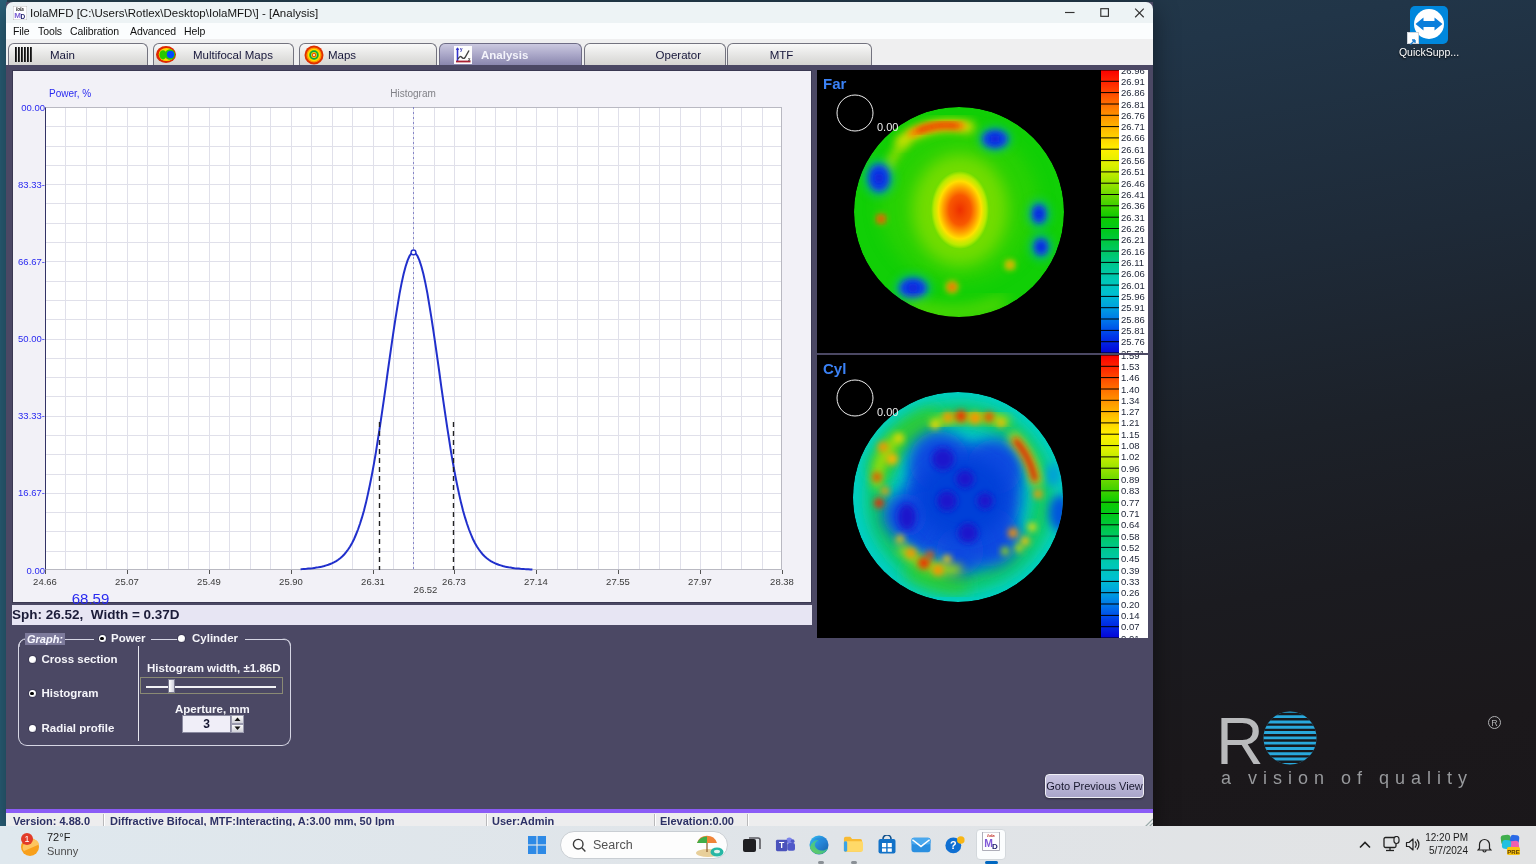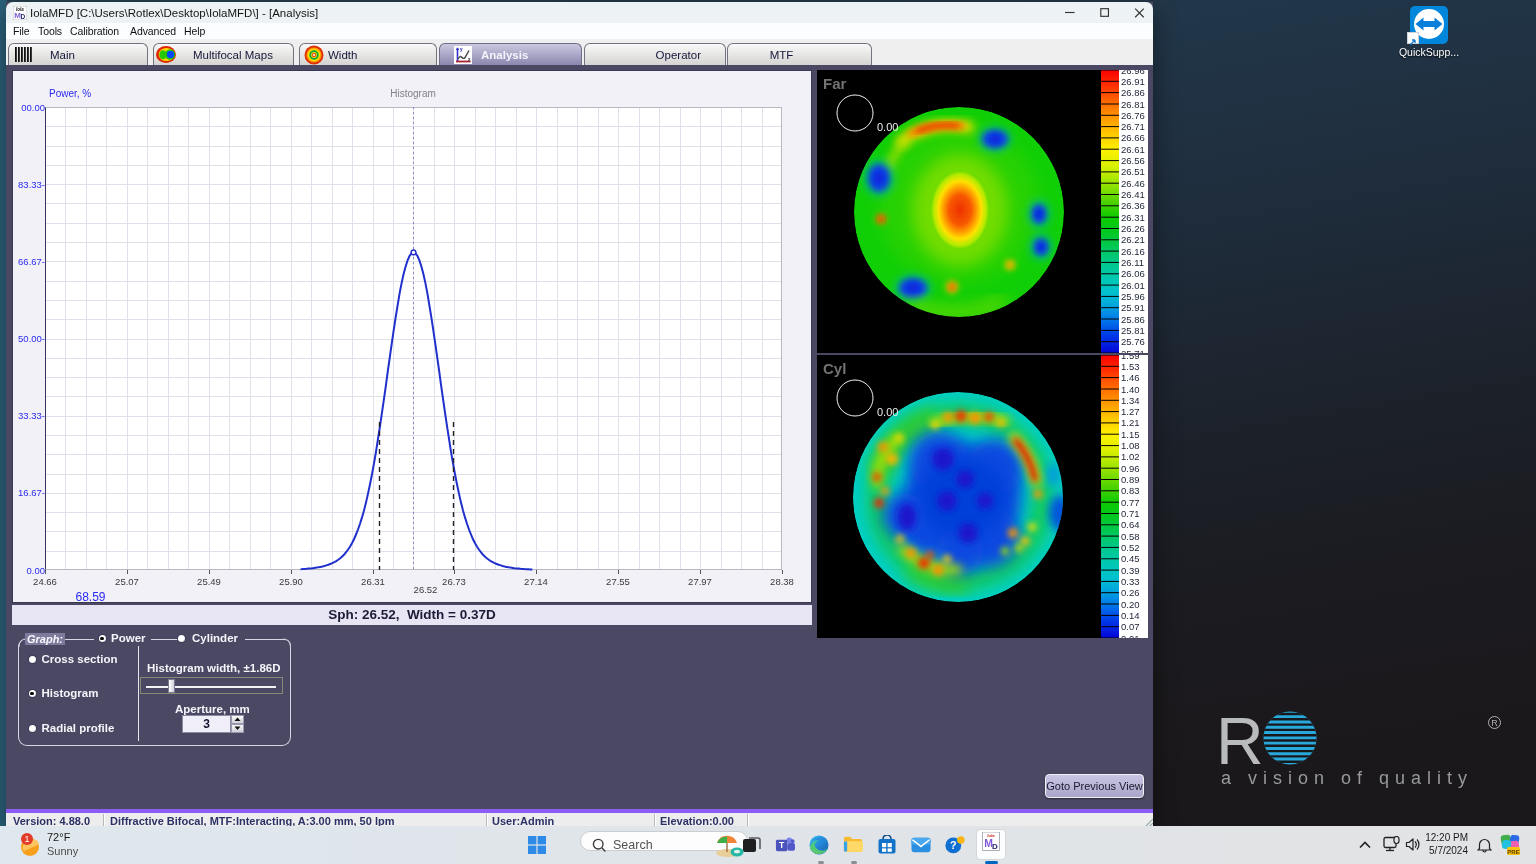--- a/index.html
+++ b/index.html
@@ -30,34 +30,34 @@
 #chartpanel { position:absolute; left:6px; top:5px; width:800px; height:533px; background:#f2f1f7;
   background-image:radial-gradient(#e7e6ee 0.6px, transparent 0.7px); background-size:4px 4px;
   border:1px solid #3a3852; }
 #plot { position:absolute; left:32px; top:36px; width:737px; height:463px; background:#fff;
   border:1px solid #b9b9c2; border-left:1px solid #333366; }
 .ylab { position:absolute; right:766px; width:40px; text-align:right; font-size:9.5px; color:#2a2af0; }
 .xlab { position:absolute; top:505px; width:40px; text-align:center; font-size:9.5px; color:#3a3a3a; }
 
 
 #sph { position:absolute; left:6px; top:540px; width:800px; height:20px; background:#e7e5f3;
-  text-align:center; font-size:13.5px; font-weight:bold; color:#1b1b38; line-height:20px; }
+  text-align:left; font-size:13.5px; font-weight:bold; color:#1b1b38; line-height:20px; }
 
 
 #grp { position:absolute; left:12px; top:573px; width:273px; height:108px;
   border:1px solid #d6d6e4; border-radius:9px; border-top:none; }
 .wlab { position:absolute; color:#f5f5fa; font-weight:bold; font-size:11.5px; white-space:nowrap; }
 .radio { position:absolute; width:7px; height:7px; border-radius:50%; background:radial-gradient(circle at 35% 30%, #ffffff 55%, #b9b9c5); box-shadow:0 0 0 1px #3d3b55; }
 .radio.sel::after { content:""; position:absolute; left:1.7px; top:1.7px; width:3.6px; height:3.6px; border-radius:50%; background:#000; }
 
 
 .mappanel { position:absolute; left:811px; width:331px; height:283px; background:#000; }
 .cbar-labels { position:absolute; left:302px; top:0; width:29px; height:283px; background:#fff; overflow:hidden; }
 .cblab { position:absolute; left:2px; font-size:9.5px; color:#1c2335; width:28px; }
-.maptitle { position:absolute; left:6px; top:5px; color:#737373; font-weight:bold; font-size:15px; }
+.maptitle { position:absolute; left:6px; top:5px; color:#3b82f6; font-weight:bold; font-size:15px; }
 .zerolab { position:absolute; left:60px; top:51px; color:#eee; font-size:11px; }
 
 #gotobtn { position:absolute; left:1039px; top:709px; width:99px; height:24px;
   background:linear-gradient(#c9c5e2,#a9a5c9); border:1px solid #efeff5; border-radius:4px;
   box-shadow:0 1px 2px rgba(0,0,0,.4); font-size:11px; color:#19192e; text-align:center; line-height:22px; }
 
 #statusbar { position:absolute; left:0; top:807px; width:100%; height:17px; background:#ededee;
   border-top:4px solid #8b5cf6; font-size:11px; font-weight:bold; color:#2c3166; }
 .sbsep { position:absolute; top:1px; width:1px; height:15px; background:#b9b9bb; box-shadow:1px 0 0 #fff; }
 
@@ -124,21 +124,21 @@
     </div>
     <div class="tab" style="left:293px; width:138px; padding-left:4px; gap:4px;">
       <svg width="20" height="20" viewBox="0 0 20 20">
         <circle cx="10" cy="10" r="9.5" fill="#e03000"></circle>
         <circle cx="10" cy="10" r="7.6" fill="#ff9800"></circle>
         <circle cx="10" cy="10" r="6.2" fill="#ffe000"></circle>
         <circle cx="10" cy="10" r="4.9" fill="#58c800"></circle>
         <circle cx="10" cy="10" r="3.6" fill="#ffe000" stroke="#0a9c48" stroke-width="1.4"></circle>
         <circle cx="10" cy="10" r="1.6" fill="#fff" stroke="#e05800" stroke-width="1.2"></circle>
       </svg>
-      <span>Width</span>
+      <span>Maps</span>
     </div>
     <div class="tab active" style="left:433px; width:143px; padding-left:14px; gap:9px;">
       <svg width="18" height="18" viewBox="0 0 18 18">
         <rect x="0" y="0" width="18" height="18" fill="#fdfdfd"></rect>
         <line x1="3.5" y1="2" x2="3.5" y2="15.5" stroke="#3333cc" stroke-width="1.6"></line>
         <path d="M1.8 4 L3.5 1.2 L5.2 4 Z" fill="#3333cc"></path>
         <text x="6" y="4.5" font-size="4.5" fill="#2222aa">y</text>
         <line x1="2" y1="15.5" x2="16.5" y2="15.5" stroke="#aa2233" stroke-width="1.8"></line>
         <path d="M4 13 Q6 9.5 7.5 11 Q9.5 13.5 11 11.5 Q13 8 15 4.5" fill="none" stroke="#444" stroke-width="1.4"></path>
         <text x="14" y="14.5" font-size="4.5" fill="#333">x</text>
@@ -253,21 +253,21 @@
       <div class="xlab" style="left:94px">25.07</div>
       <div class="xlab" style="left:176px">25.49</div>
       <div class="xlab" style="left:258px">25.90</div>
       <div class="xlab" style="left:340px">26.31</div>
       <div class="xlab" style="left:421px">26.73</div>
       <div class="xlab" style="left:503px">27.14</div>
       <div class="xlab" style="left:585px">27.55</div>
       <div class="xlab" style="left:667px">27.97</div>
       <div class="xlab" style="left:749px">28.38</div>
       <div class="abs" style="left:390px;top:513px;width:45px;text-align:center;font-size:9.5px;color:#3a3a3a;">26.52</div>
-      <div class="abs" style="left:55px;top:519px;width:45px;text-align:center;font-size:12px;color:#2a2af0;">68.59</div>
+      <div class="abs" style="left:55px;top:519px;width:45px;text-align:center;font-size:15px;color:#2a2af0;">68.59</div>
     </div>
 
     <div id="sph">Sph: 26.52, &nbsp;Width = 0.37D</div>
 
     <div id="grp"></div>
     <svg class="abs" style="left:12px;top:570px" width="290" height="116" viewBox="0 0 290 116">
       <path d="M9 4 Q1 4 1 12" fill="none" stroke="#d6d6e4"></path>
       <line x1="46" y1="4.5" x2="76" y2="4.5" stroke="#d6d6e4"></line>
       <line x1="133" y1="4.5" x2="162" y2="4.5" stroke="#d6d6e4"></line>
       <path d="M227 4.5 L266 4.5 Q272.5 4.5 272.5 11" fill="none" stroke="#d6d6e4"></path>
@@ -669,21 +669,21 @@
 
   <svg style="position:absolute;left:528px;top:10px" width="18" height="18" viewBox="0 0 18 18">
     <g fill="#2e8ae6">
         <rect x="0" y="0" width="8.4" height="8.4"></rect>
         <rect x="9.6" y="0" width="8.4" height="8.4"></rect>
         <rect x="0" y="9.6" width="8.4" height="8.4"></rect>
         <rect x="9.6" y="9.6" width="8.4" height="8.4"></rect>
       </g>
   </svg>
 
-  <div style="position:absolute;left:580px;top:5px;width:168px;height:20px;background:#fdfdfd;border:1px solid #c9ced3;border-radius:14px;">
+  <div style="position:absolute;left:560px;top:5px;width:168px;height:28px;background:#fdfdfd;border:1px solid #c9ced3;border-radius:14px;">
     <svg style="position:absolute;left:11px;top:6px" width="15" height="15" viewBox="0 0 15 15">
         <circle cx="6.2" cy="6.2" r="4.8" fill="none" stroke="#3c3c3c" stroke-width="1.4"></circle>
         <line x1="9.8" y1="9.8" x2="13.4" y2="13.4" stroke="#3c3c3c" stroke-width="1.4"></line>
       </svg>
     <div style="position:absolute;left:32px;top:6px;font-size:12.5px;color:#525252;">Search</div>
     <svg style="position:absolute;left:134px;top:3px" width="30" height="22" viewBox="0 0 30 22">
       <ellipse cx="13" cy="18" rx="12" ry="4" fill="#e8cf9a"></ellipse>
       <path d="M12 6 L12 17" stroke="#8a5a2a" stroke-width="1.2"></path>
       <path d="M2 8 A10.5 10.5 0 0 1 22 8 L12 8 Z" fill="#f08438"></path>
       <path d="M2 8 A10.5 10.5 0 0 1 12 1.5 L12 8 Z" fill="#3fae49"></path>

